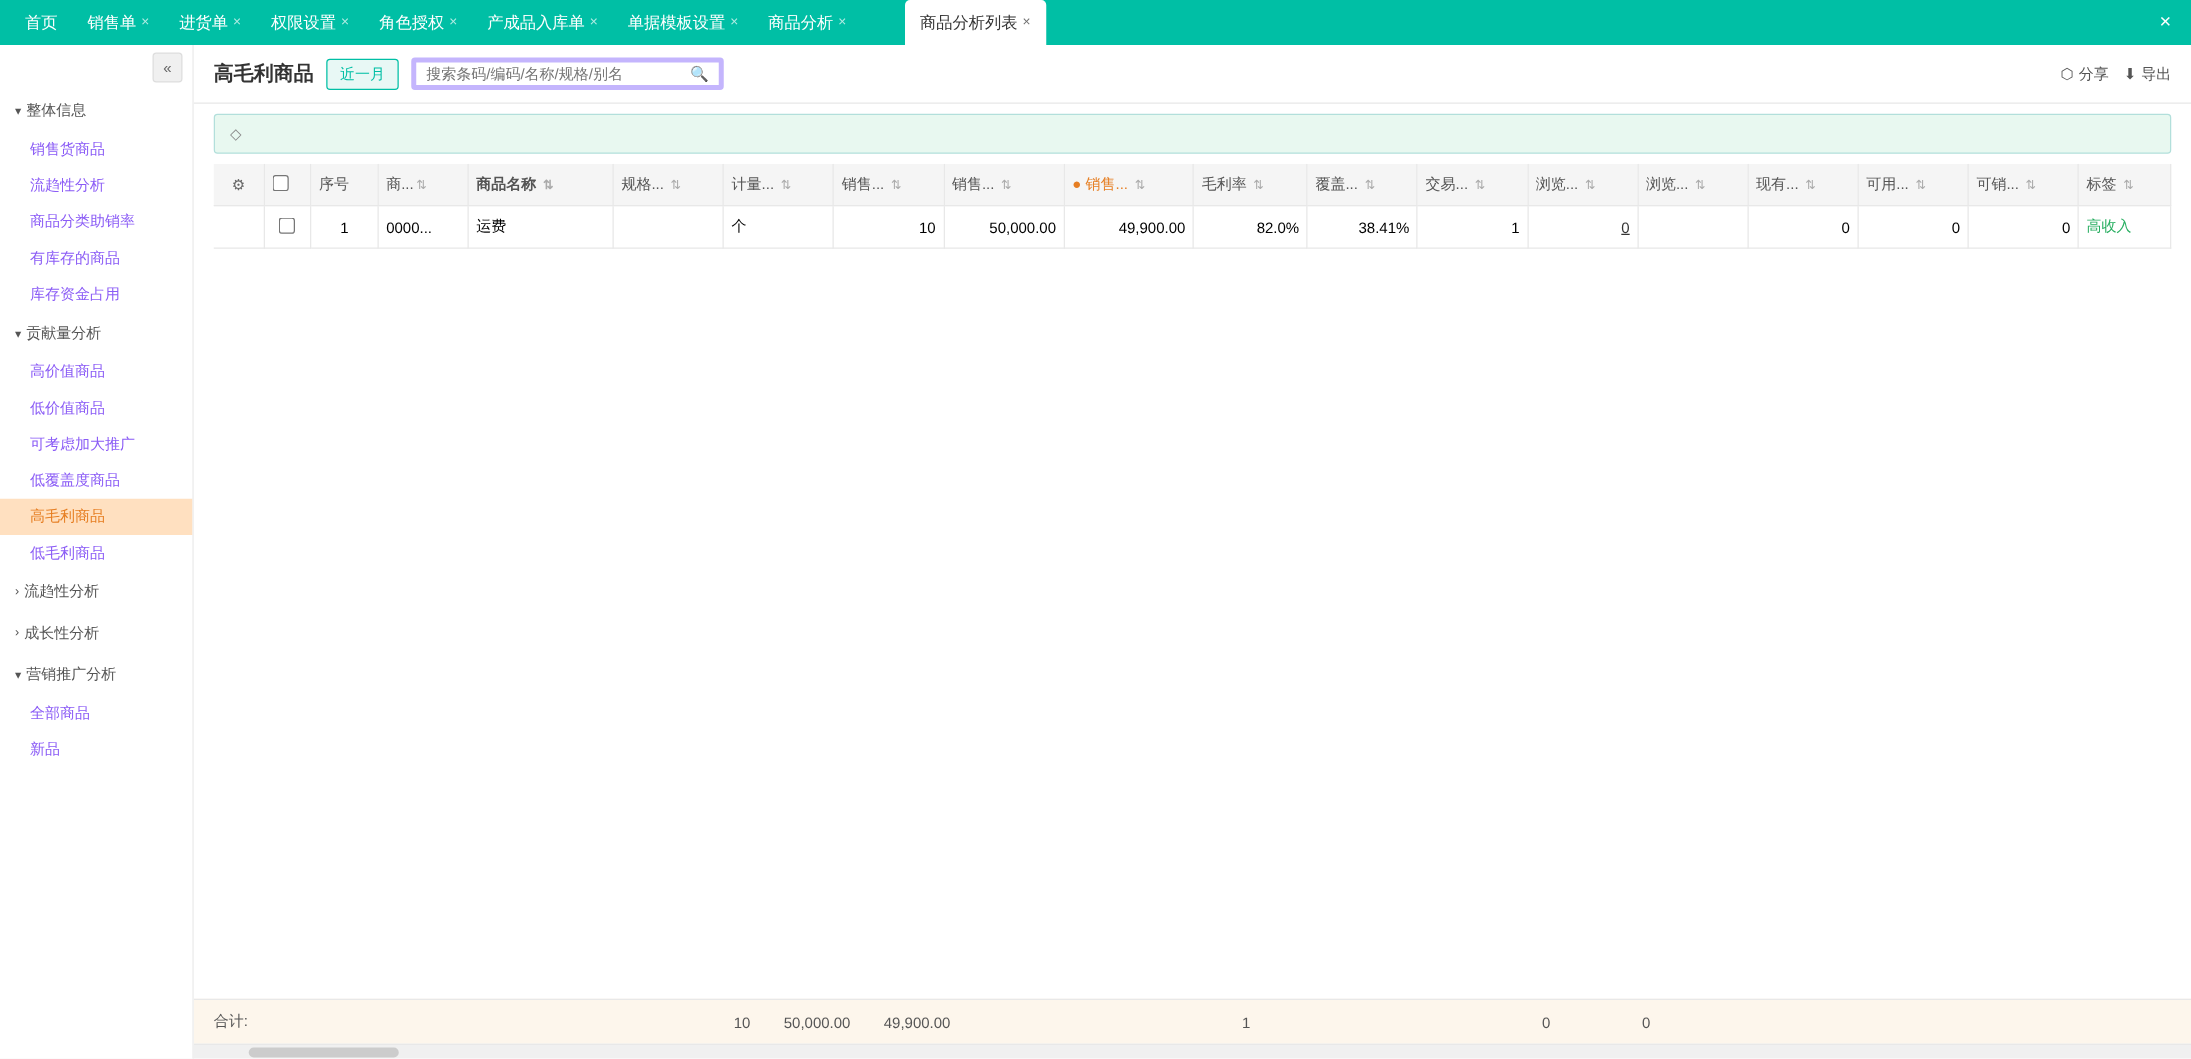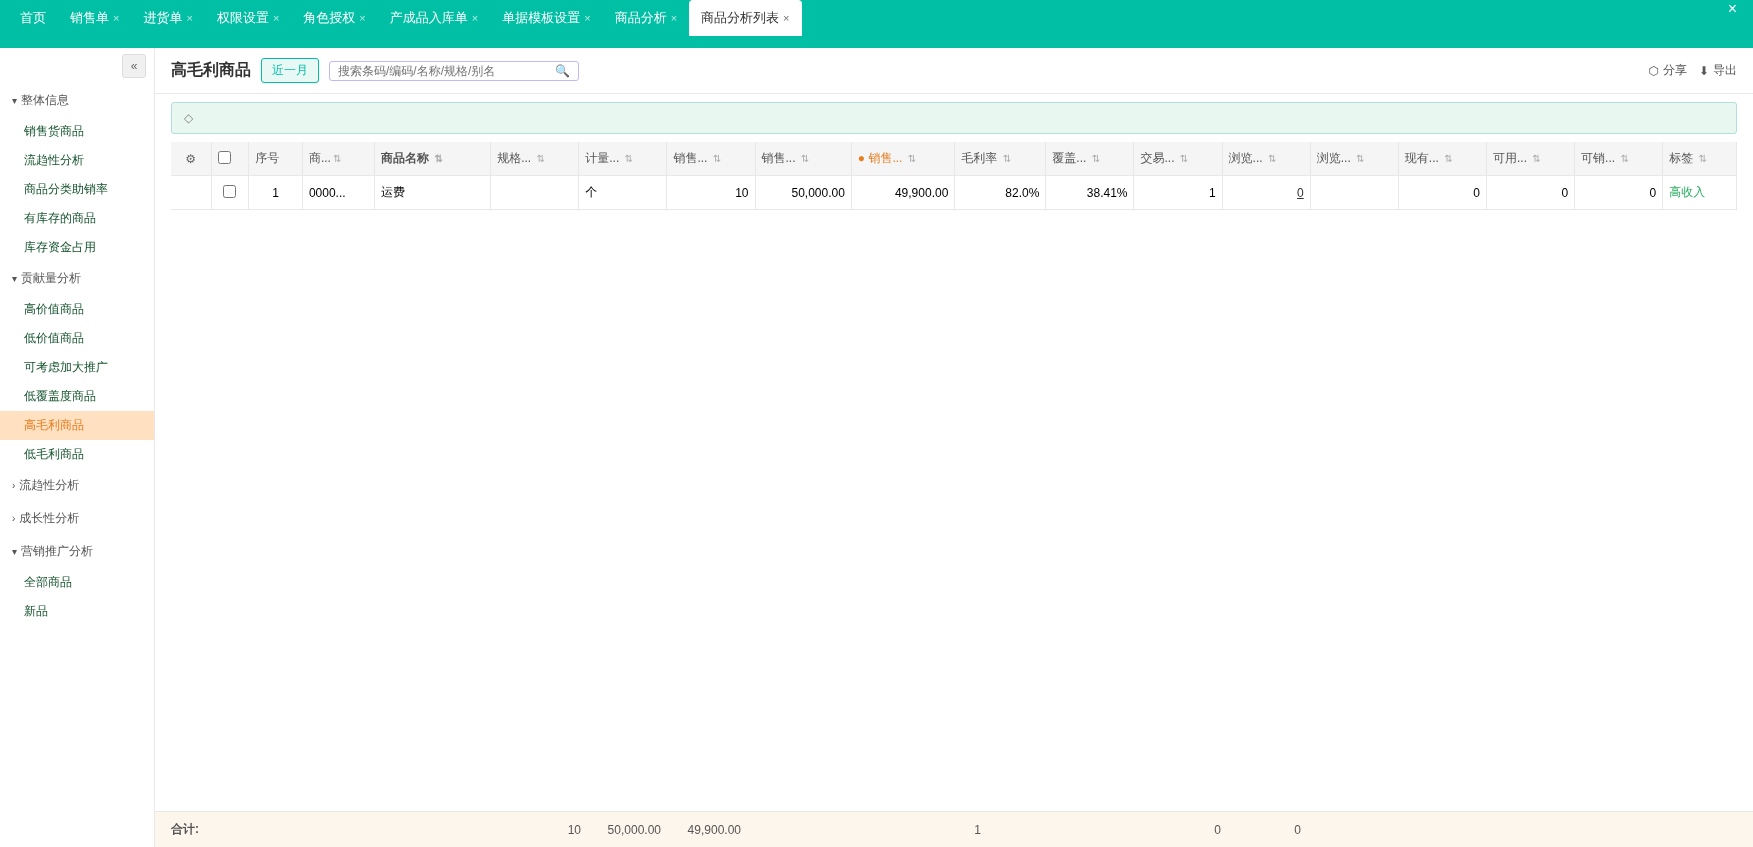--- a/index.html
+++ b/index.html
@@ -1,38 +1,40 @@
 <!DOCTYPE html>
 <html><head>
   <meta charset="utf-8">
   <style>
     * { margin: 0; padding: 0; box-sizing: border-box; }
     body { font-family: 'Microsoft YaHei', Arial, sans-serif; font-size: 12px; background: #f5f5f5; overflow: hidden; width: 1753px; height: 847px; }
 
     
     .top-nav {
       display: flex;
+      align-items: center;
       background: #00bfa5;
-      height: 48px;
+      height: 36px;
       padding: 0 8px;
       color: white;
     }
     .top-nav .nav-item {
       padding: 0 12px;
       height: 36px;
       display: flex;
       align-items: center;
       cursor: pointer;
       white-space: nowrap;
       font-size: 13px;
     }
     .top-nav .nav-item.active {
       background: #fff;
       color: #333;
       border-radius: 4px 4px 0 0;
+      margin-left: 35px;
     }
     .top-nav .nav-close {
       margin-left: 4px;
       font-size: 11px;
       opacity: 0.7;
       cursor: pointer;
     }
     .top-nav .spacer { flex: 1; }
     .top-nav .nav-x {
       font-size: 16px;
@@ -58,21 +60,21 @@
       display: flex;
       align-items: center;
       padding: 8px 12px;
       color: #555;
       font-size: 12px;
       cursor: pointer;
     }
     .sidebar-section-header .arrow { margin-right: 4px; font-size: 10px; }
     .sidebar-item {
       padding: 6px 12px 6px 24px;
-      color: #14532d;
+      color: #8b5cf6;
       cursor: pointer;
       font-size: 12px;
       white-space: nowrap;
     }
     .sidebar-item.active {
       background: #ffe0c0;
       color: #e67e22;
     }
 
     
@@ -102,21 +104,21 @@
       border: 1px solid #00bfa5;
       color: #00bfa5;
       padding: 3px 10px;
       border-radius: 3px;
       cursor: pointer;
       font-size: 12px;
     }
     .search-box {
       display: flex;
       align-items: flex-end;
-      border: 1px solid #c4b5fd;
+      border: 4px solid #c4b5fd;
       border-radius: 3px;
       padding: 2px 8px;
       flex: 1;
       max-width: 250px;
     }
     .search-box input {
       border: none;
       outline: none;
       font-size: 12px;
       width: 100%;
@@ -211,21 +213,21 @@
     .table-footer {
       display: flex;
       align-items: center;
       background: #fdf6ec;
       border-top: 1px solid #e8e8e8;
       padding: 8px 16px;
       font-size: 12px;
       color: #555;
       min-height: 36px;
     }
-    .footer-label { font-weight: bold; }
+    .footer-label { margin-right: 20px; font-weight: normal; }
     .footer-cell {
       min-width: 80px;
       text-align: right;
       padding: 0 8px;
     }
 
     
     .scroll-bar-area {
       height: 12px;
       background: #f0f0f0;

